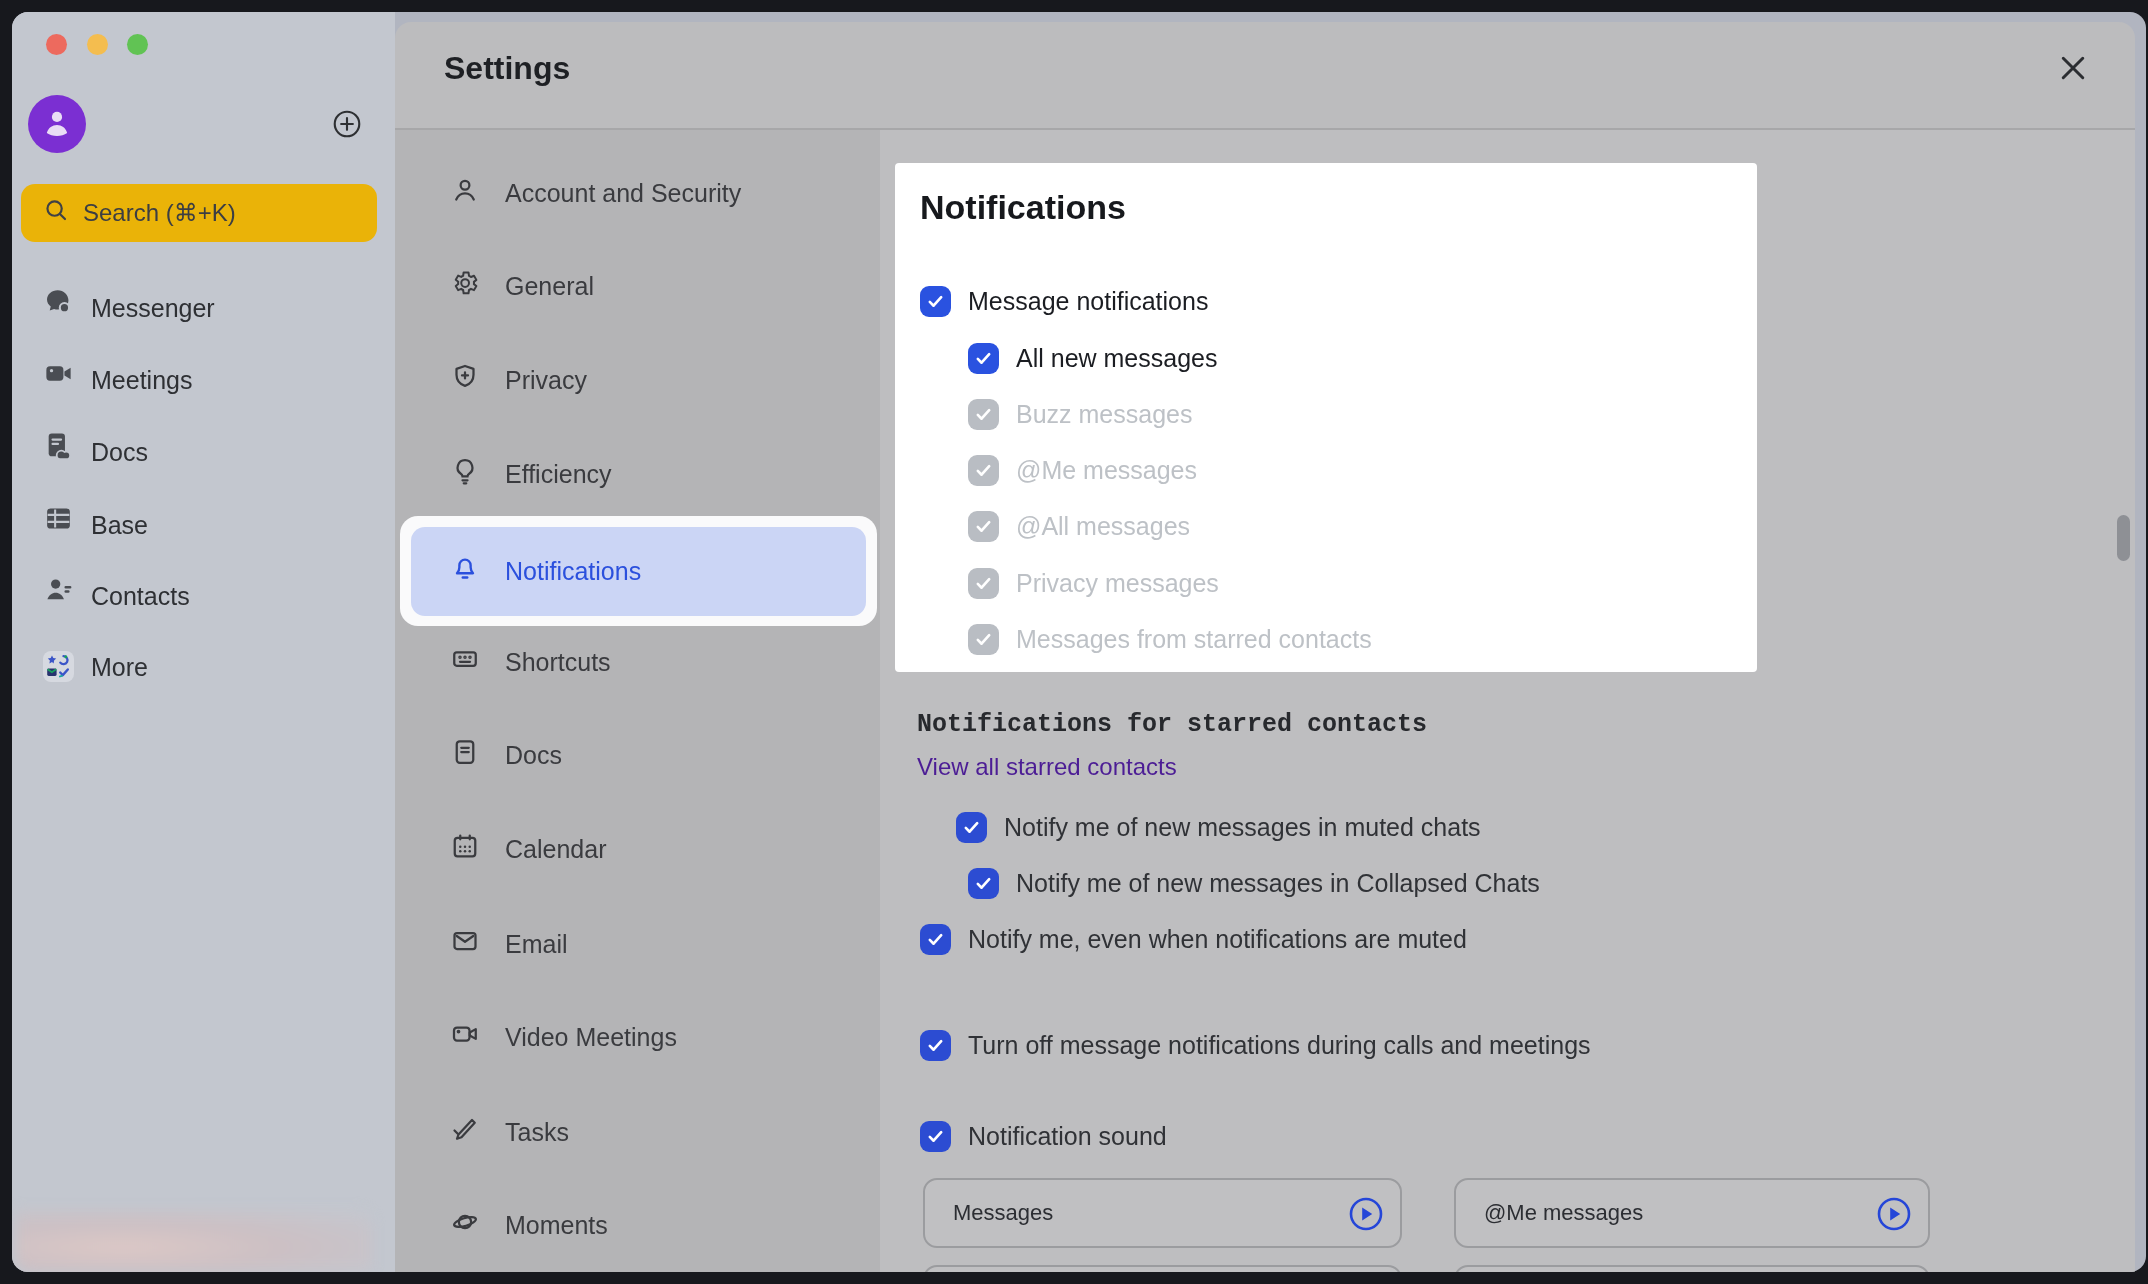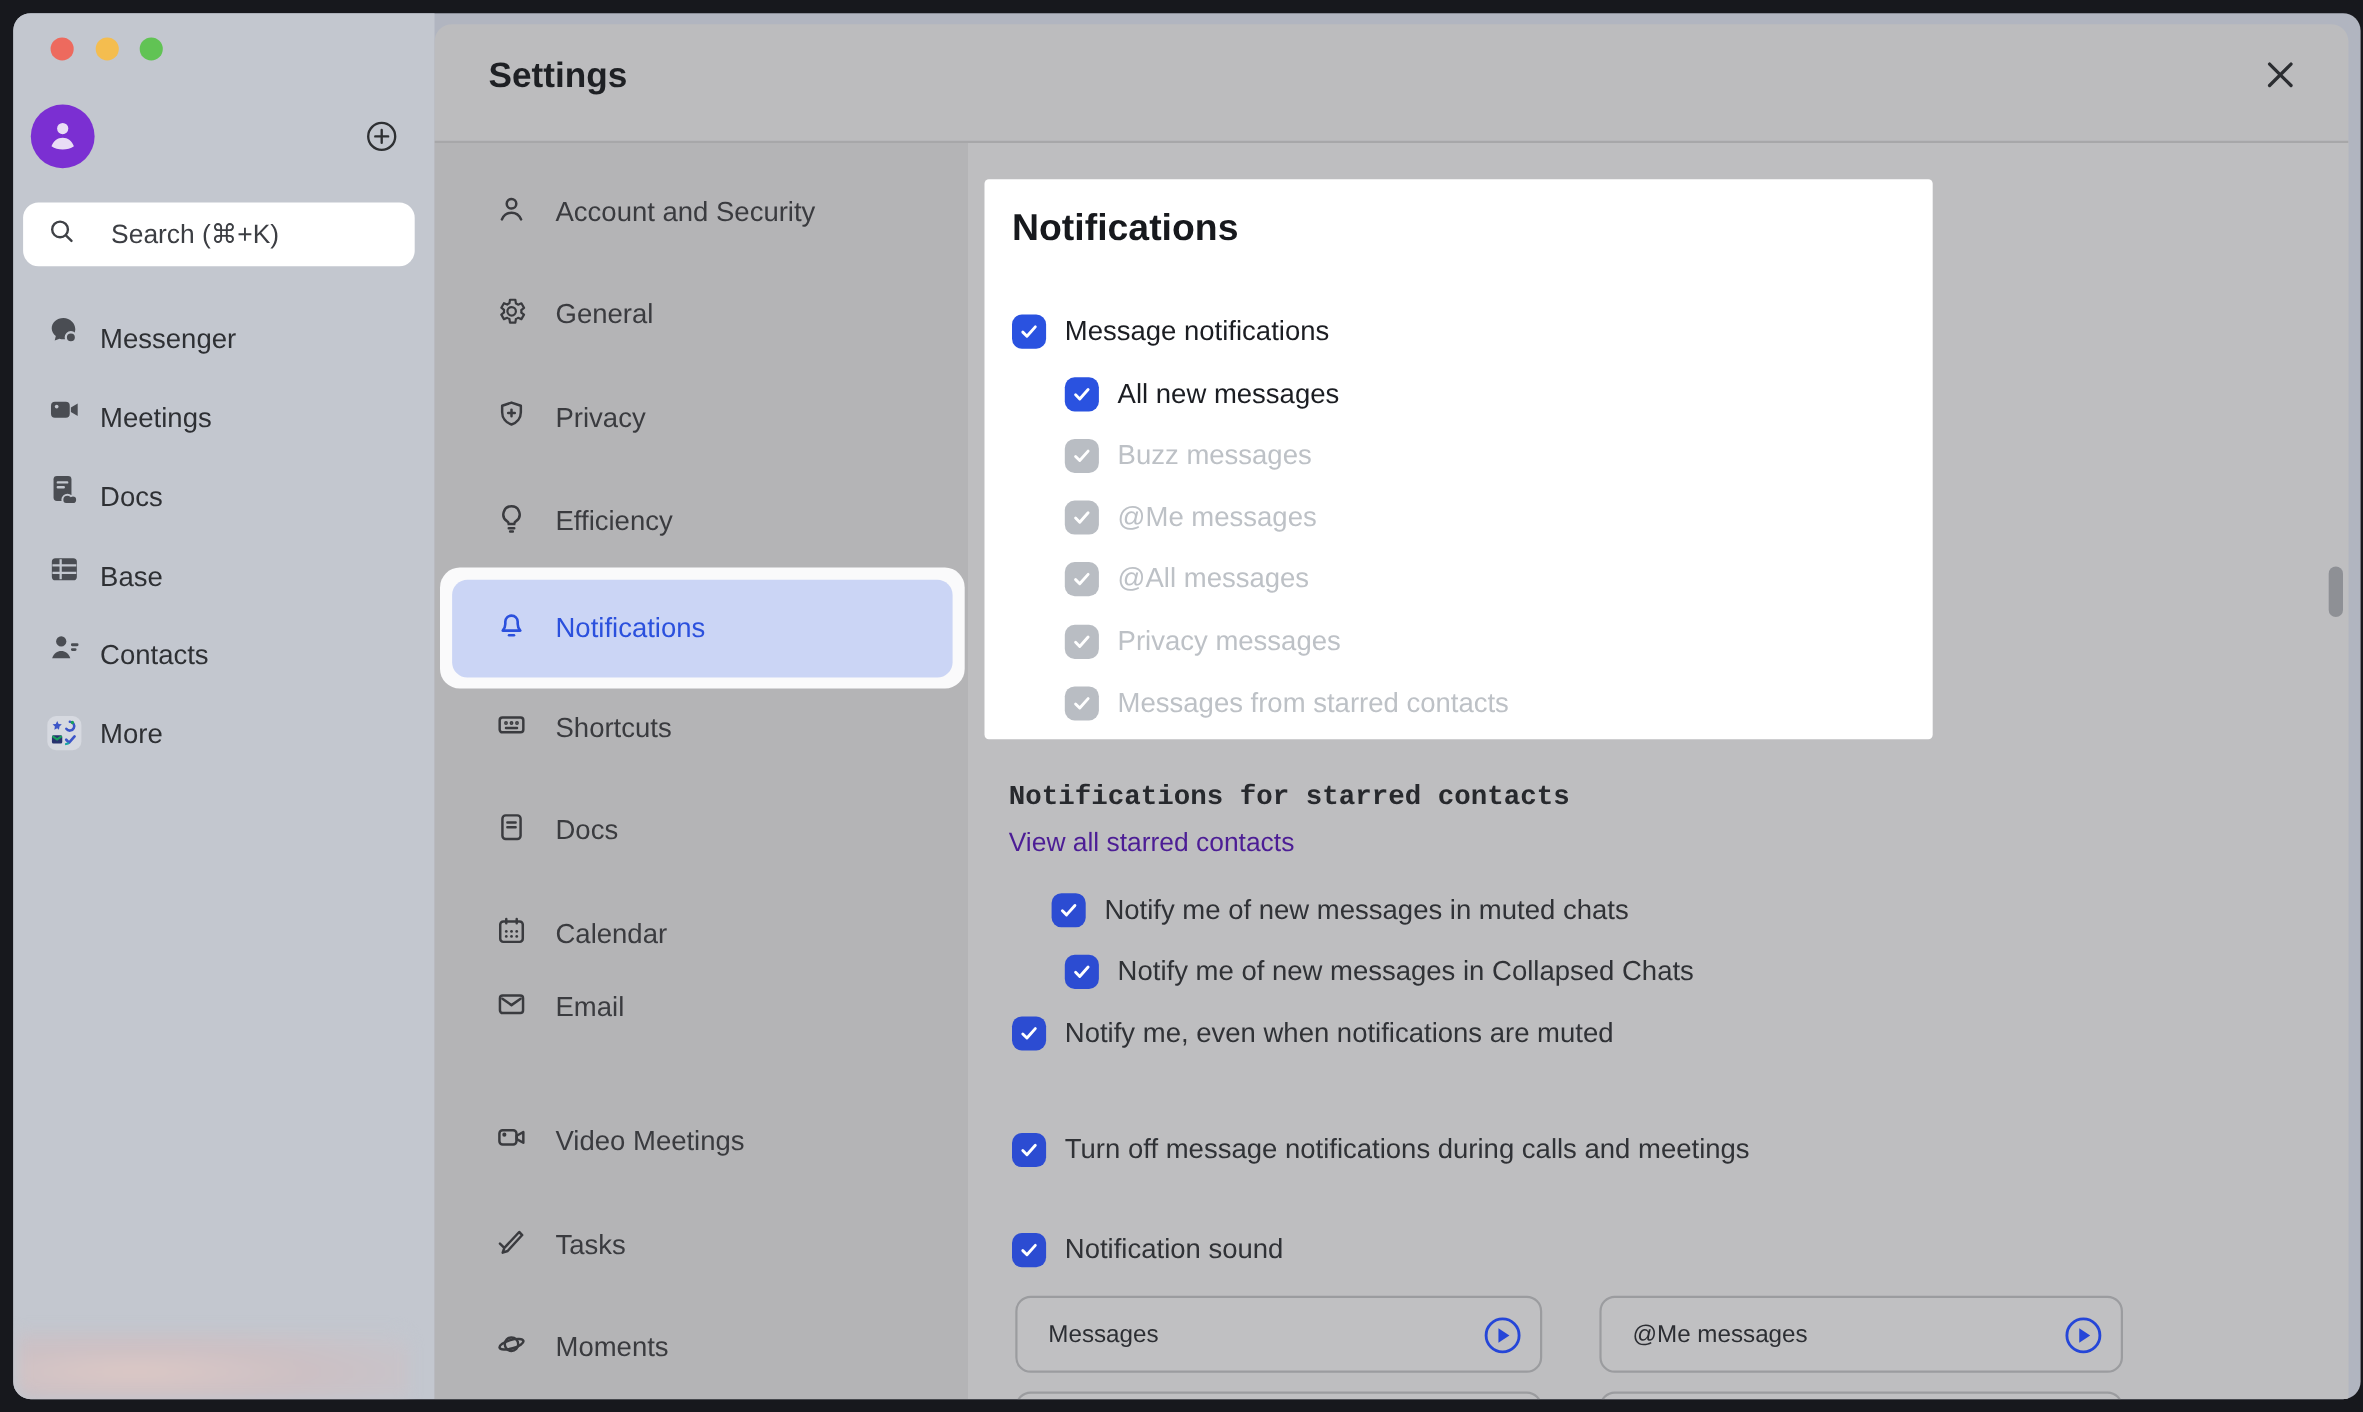--- a/index.html
+++ b/index.html
@@ -6,21 +6,21 @@
   *{box-sizing:border-box;}
   #screen{position:relative;width:2148px;height:1284px;background:#17181d;overflow:hidden;}
   #app-window{position:absolute;left:12px;top:12px;width:2134px;height:1260px;border-radius:16px;background:#b1b5c0;overflow:hidden;}
   
   #sidebar{position:absolute;left:0;top:0;width:383px;height:1260px;background:#c3c7cf;}
   .tl{position:absolute;top:22px;width:21px;height:21px;border-radius:50%;}
   #wallpaper-blob{position:absolute;left:4px;top:1198px;width:356px;height:62px;border-radius:0 14px 0 14px;
      background:radial-gradient(ellipse at 30% 60%,#dcc8c6 0%,#ccc0c4 45%,#c3c7cf 100%);filter:blur(6px);}
   #avatar{position:absolute;left:16px;top:83px;width:58px;height:58px;border-radius:50%;background:#7b2fd2;display:flex;align-items:center;justify-content:center;}
   #add-btn{position:absolute;left:319px;top:96px;width:32px;height:32px;color:#2e3033;}
-  #search-box{position:absolute;left:9px;top:172px;width:356px;height:58px;border-radius:14px;background:#ffffff;display:flex;align-items:center;padding-left:22px;gap:32px;color:#3c3e43;font-size:24px;}
+  #search-box{position:absolute;left:9px;top:172px;width:356px;height:58px;border-radius:14px;background:#eab308;display:flex;align-items:center;padding-left:22px;gap:14px;color:#3c3e43;font-size:24px;}
   .side-item{position:absolute;left:31px;height:44px;display:flex;align-items:flex-end;gap:17px;font-size:25px;font-weight:400;color:#2e3034;}
   .side-item svg{width:31px;height:31px;flex:none;}
   .more-tile{width:31px;height:31px;border-radius:8px;background:#d6d9e0;position:relative;flex:none;}
   
   #settings-modal{position:absolute;left:383px;top:10px;width:1740px;height:1250px;background:#bcbcbe;border-radius:16px 16px 0 0;overflow:hidden;}
   #modal-header{position:absolute;left:0;top:0;width:1740px;height:106px;}
   #modal-title{position:absolute;left:49px;top:28px;font-size:32px;font-weight:700;color:#1e2024;}
   #close-btn{position:absolute;left:1660px;top:28px;width:36px;height:36px;color:#2b2d31;cursor:pointer;}
   #header-divider{position:absolute;left:0;top:106px;width:1740px;height:2px;background:#a7a7a9;}
   #nav-col{position:absolute;left:0;top:108px;width:485px;height:1142px;background:#b4b4b6;}
@@ -220,21 +220,21 @@
               <path d="M8.2 3.6v3M15.8 3.6v3"></path>
               <circle cx="8.2" cy="12.6" r="1" fill="currentColor" stroke="none"></circle>
               <circle cx="12" cy="12.6" r="1" fill="currentColor" stroke="none"></circle>
               <circle cx="15.8" cy="12.6" r="1" fill="currentColor" stroke="none"></circle>
               <circle cx="8.2" cy="16.2" r="1" fill="currentColor" stroke="none"></circle>
               <circle cx="12" cy="16.2" r="1" fill="currentColor" stroke="none"></circle>
               <circle cx="15.8" cy="16.2" r="1" fill="currentColor" stroke="none"></circle>
             </svg></span>
       <span>Calendar</span>
     </div>
-    <div class="nav-item" style="top:872px;">
+    <div class="nav-item" style="top:900px;">
       <span><svg viewBox="0 0 24 24" fill="none" stroke="currentColor" stroke-width="1.8" stroke-linecap="round" stroke-linejoin="round">
               <rect x="3.6" y="5.6" width="16.8" height="12.8" rx="2"></rect>
               <path d="M5.4 8l6.6 4.6L18.6 8"></path>
             </svg></span>
       <span>Email</span>
     </div>
     <div class="nav-item" style="top:993px;">
       <span><svg viewBox="0 0 24 24" fill="none" stroke="currentColor" stroke-width="1.8" stroke-linecap="round" stroke-linejoin="round">
               <rect x="3.2" y="6.8" width="12.4" height="10.4" rx="2.4"></rect>
               <path d="M15.8 10.8l4.8-2.7v7.8l-4.8-2.7z"></path>

